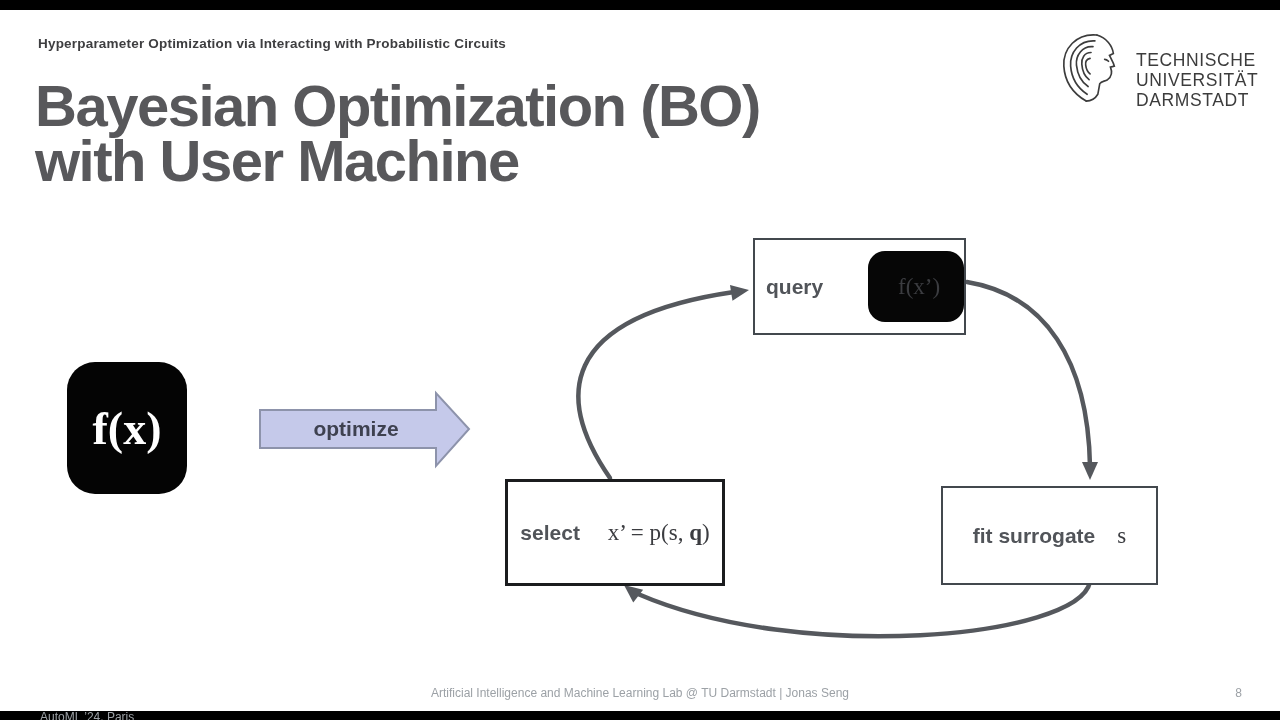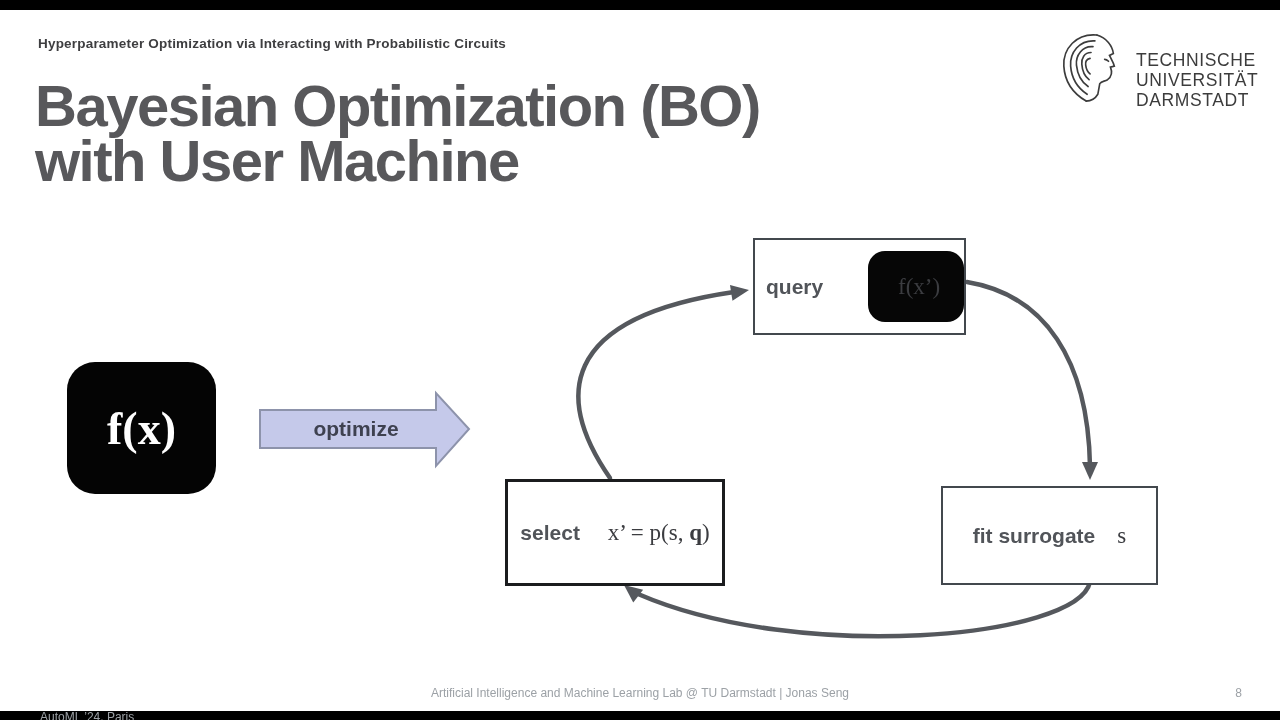--- a/index.html
+++ b/index.html
@@ -13,21 +13,21 @@
           color:#3e3e40;letter-spacing:0.2px;}
 
   .title{position:absolute;left:35px;top:78px;font-size:58px;line-height:55px;
          font-weight:bold;color:#58585b;letter-spacing:-1.5px;}
 
   .logo{position:absolute;left:1058px;top:30px;display:flex;align-items:flex-end;gap:10px;}
   .logo-mark{width:68px;height:80px;}
   .logo-text{font-size:17.5px;line-height:20px;color:#3c3c3c;letter-spacing:0.6px;font-weight:400;}
 
   
-  .obj-box{position:absolute;left:67px;top:362px;width:149px;height:132px;background:#040404;
+  .obj-box{position:absolute;left:67px;top:362px;width:120px;height:132px;background:#040404;
            border-radius:28px;display:flex;align-items:center;justify-content:center;}
   .math{font-family:"Liberation Serif",serif;}
   .obj-box .math{color:#fff;font-size:46px;font-weight:600;}
 
   
   .optimize-label{position:absolute;left:260px;top:410px;width:176px;height:38px;
                   display:flex;align-items:center;justify-content:center;
                   font-size:21px;font-weight:bold;color:#3e4150;margin-left:8px;}
 
   

